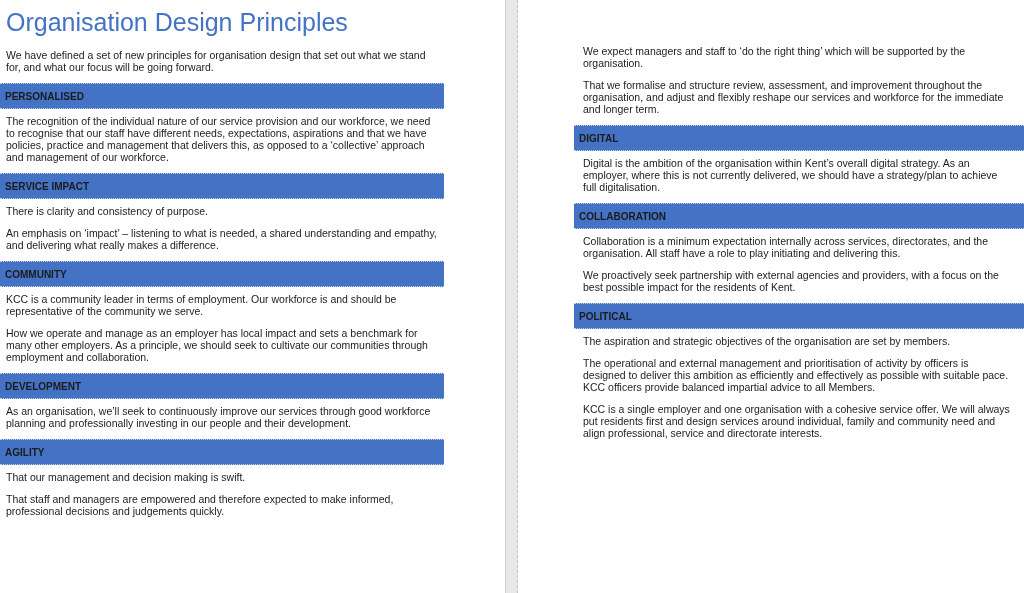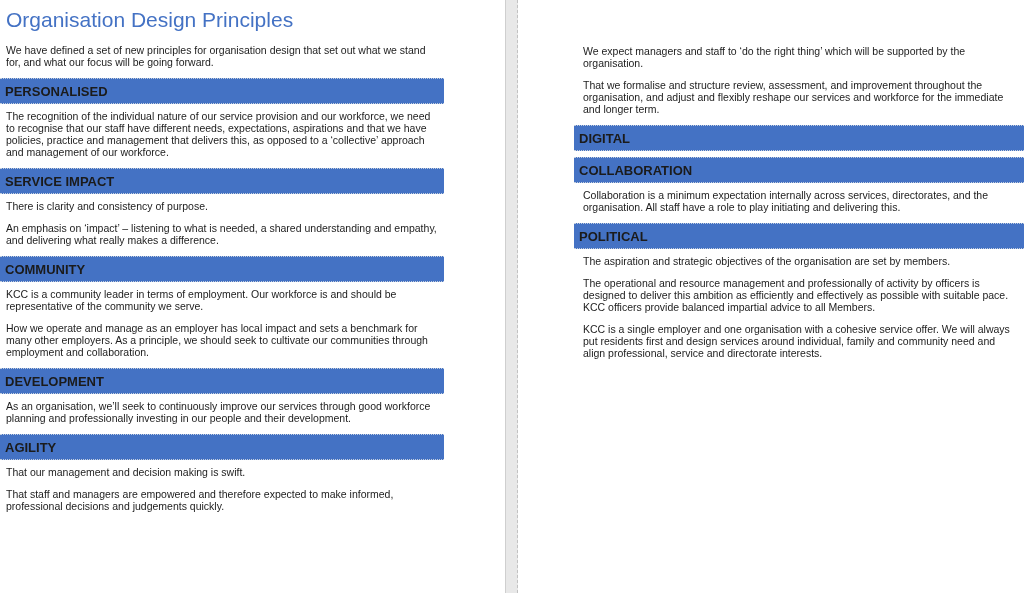--- a/index.html
+++ b/index.html
@@ -10,33 +10,33 @@
   }
   .page { background: #ffffff; box-sizing: border-box; flex-shrink: 0; }
   .page-left  { width: 505px; padding-top: 6px; }
   .page-right { width: 506px; padding-top: 20px; }
   .page-gap {
     width: 13px; height: 593px; flex-shrink: 0;
     background: #e8e8e8; box-sizing: border-box;
     border-left: 1px solid #cfcfcf; border-right: 1px dashed #c2c2c2;
   }
   h1.doc-title {
-    font-size: 21px; font-weight: 400; color: #4472C4;
+    font-size: 25px; font-weight: 400; color: #4472C4;
     margin: 2px 0 12px 6px; letter-spacing: 0;
   }
   p.body {
     font-size: 10.5px; line-height: 12px; color: #1c1c1c;
     margin: 0 0 10px 0;
   }
   .page-left  p.body { margin-left: 6px;  margin-right: 68px; }
   .page-right p.body { margin-left: 65px; margin-right: 12px; }
   .page-right p.first { margin-top: 25px; }
   .band {
     background: #4472C4; color: #1b1b1b;
-    font-weight: 700; font-size: 13px;
+    font-weight: 700; font-size: 10px;
     height: 26px; line-height: 25px; padding-left: 5px;
     margin: 0 0 6px 0; box-sizing: border-box;
     border-top: 1px dotted #c3cede; border-bottom: 1px dotted #c3cede;
   }
   .page-left  .band { margin-right: 61px; }
   .page-right .band { margin-left: 56px; margin-right: 0; }
 </style>
 </head>
 <body>
 
@@ -66,24 +66,26 @@
     <p class="body">That staff and managers are empowered and therefore expected to make informed, professional decisions and judgements quickly.</p>
   </div>
 
   <div class="page-gap"></div>
 
   <div class="page page-right">
     <p class="body first">We expect managers and staff to ‘do the right thing’ which will be supported by the organisation.</p>
     <p class="body">That we formalise and structure review, assessment, and improvement throughout the organisation, and adjust and flexibly reshape our services and workforce for the immediate and longer term.</p>
 
     <div class="band">DIGITAL</div>
+    <p class="body">Digital is the ambition of the organisation within Kent’s overall digital strategy. As an employer, where this is not currently delivered, we should have a strategy/plan to achieve full digitalisation.</p>
 
     <div class="band">COLLABORATION</div>
     <p class="body">Collaboration is a minimum expectation internally across services, directorates, and the organisation. All staff have a role to play initiating and delivering this.</p>
+    <p class="body">We proactively seek partnership with external agencies and providers, with a focus on the best possible impact for the residents of Kent.</p>
 
     <div class="band">POLITICAL</div>
     <p class="body">The aspiration and strategic objectives of the organisation are set by members.</p>
-    <p class="body">The operational and resource management and professionally of activity by officers is designed to deliver this ambition as efficiently and effectively as possible with suitable pace. KCC officers provide balanced impartial advice to all Members.</p>
+    <p class="body">The operational and external management and prioritisation of activity by officers is designed to deliver this ambition as efficiently and effectively as possible with suitable pace. KCC officers provide balanced impartial advice to all Members.</p>
 
     <p class="body">KCC is a single employer and one organisation with a cohesive service offer. We will always put residents first and design services around individual, family and community need and align professional, service and directorate interests.</p>
   </div>
 
 </div>
 
 </body></html>

